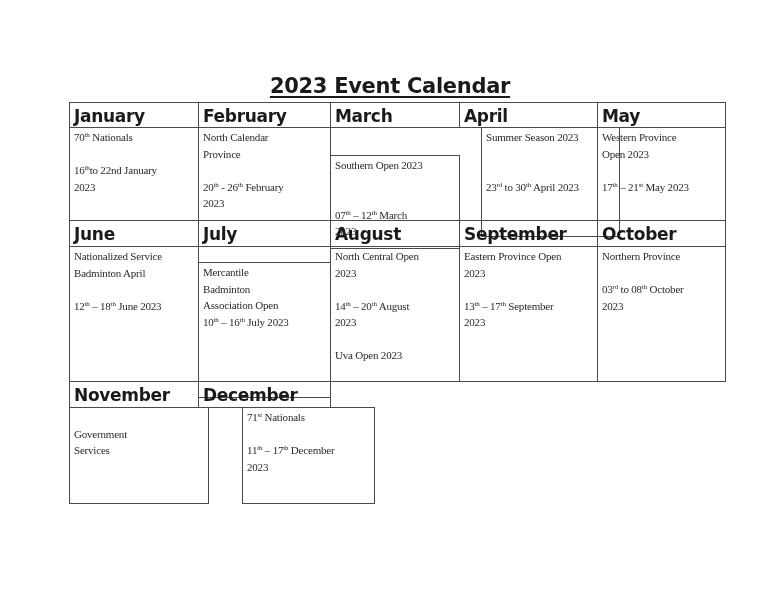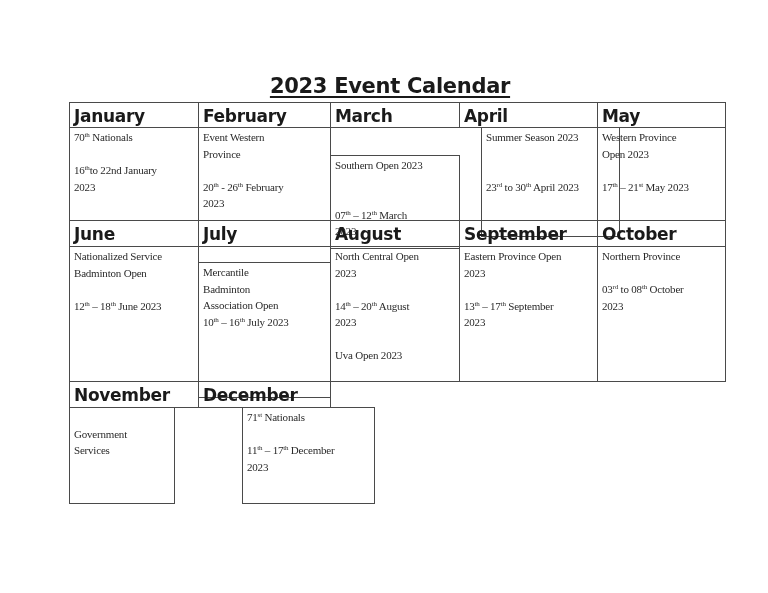--- a/index.html
+++ b/index.html
@@ -40,21 +40,21 @@
 <div class="grid" id="grid">
     <div class="cell hdr" style="left: 0px; top: 0px; width: 130px; height: 26px;">January</div>
     <div class="cell body" style="left: 0px; top: 25px; width: 130px; height: 94px;">
       <span class="line">70<sup>th</sup> Nationals</span>
       <span class="gap"></span>
       <span class="line">16<sup>th</sup>to 22nd January</span>
       <span class="line">2023</span>
     </div>
     <div class="cell hdr" style="left: 129px; top: 0px; width: 133px; height: 26px;">February</div>
     <div class="cell body" style="left: 129px; top: 25px; width: 133px; height: 94px;">
-      <span class="line">Event Western</span>
+      <span class="line">North Calendar</span>
       <span class="line">Province</span>
       <span class="gap"></span>
       <span class="line">20<sup>th</sup> - 26<sup>th</sup> February</span>
       <span class="line">2023</span>
     </div>
     <div class="cell hdr" style="left: 261px; top: 0px; width: 130px; height: 26px;">March</div>
     <div class="cell body" style="left: 261px; top: 25px; width: 130px; height: 94px; margin-top: 28px;">
       <span class="line">Southern Open 2023</span>
       <span class="gap"></span>
       <span class="gap"></span>
@@ -71,21 +71,21 @@
     <div class="cell hdr" style="left: 528px; top: 0px; width: 129px; height: 26px;">May</div>
     <div class="cell body" style="left: 528px; top: 25px; width: 129px; height: 94px;">
       <span class="line">Western Province</span>
       <span class="line">Open 2023</span>
       <span class="gap"></span>
       <span class="line">17<sup>th</sup> – 21<sup>st</sup> May 2023</span>
     </div>
     <div class="cell hdr" style="left: 0px; top: 118px; width: 130px; height: 27px;">June</div>
     <div class="cell body" style="left: 0px; top: 144px; width: 130px; height: 136px;">
       <span class="line">Nationalized Service</span>
-      <span class="line">Badminton Open</span>
+      <span class="line">Badminton April</span>
       <span class="gap"></span>
       <span class="line">12<sup>th</sup> – 18<sup>th</sup> June 2023</span>
     </div>
     <div class="cell hdr" style="left: 129px; top: 118px; width: 133px; height: 27px;">July</div>
     <div class="cell body" style="left: 129px; top: 160px; width: 133px; height: 136px;">
       <span class="line">Mercantile</span>
       <span class="line">Badminton</span>
       <span class="line">Association Open</span>
       <span class="line">10<sup>th</sup> – 16<sup>th</sup> July 2023</span>
     </div>
@@ -108,21 +108,21 @@
       <span class="line">2023</span>
     </div>
     <div class="cell hdr" style="left: 528px; top: 118px; width: 129px; height: 27px;">October</div>
     <div class="cell body" style="left: 528px; top: 144px; width: 129px; height: 136px;">
       <span class="line">Northern Province</span>
       <span class="gap"></span>
       <span class="line">03<sup>rd</sup> to 08<sup>th</sup> October</span>
       <span class="line">2023</span>
     </div>
     <div class="cell hdr" style="left: 0px; top: 279px; width: 130px; height: 27px;">November</div>
-    <div class="cell body" style="left: 0px; top: 305px; width: 106px; height: 97px;">
+    <div class="cell body" style="left: 0px; top: 305px; width: 140px; height: 97px;">
       <span class="gap"></span>
       <span class="line">Government</span>
       <span class="line">Services</span>
     </div>
     <div class="cell hdr" style="left: 129px; top: 279px; width: 133px; height: 27px;">December</div>
     <div class="cell body" style="left: 129px; top: 305px; width: 133px; height: 97px; margin-left: 44px;">
       <span class="line">71<sup>st</sup> Nationals</span>
       <span class="gap"></span>
       <span class="line">11<sup>th</sup> – 17<sup>th</sup> December</span>
       <span class="line">2023</span>

